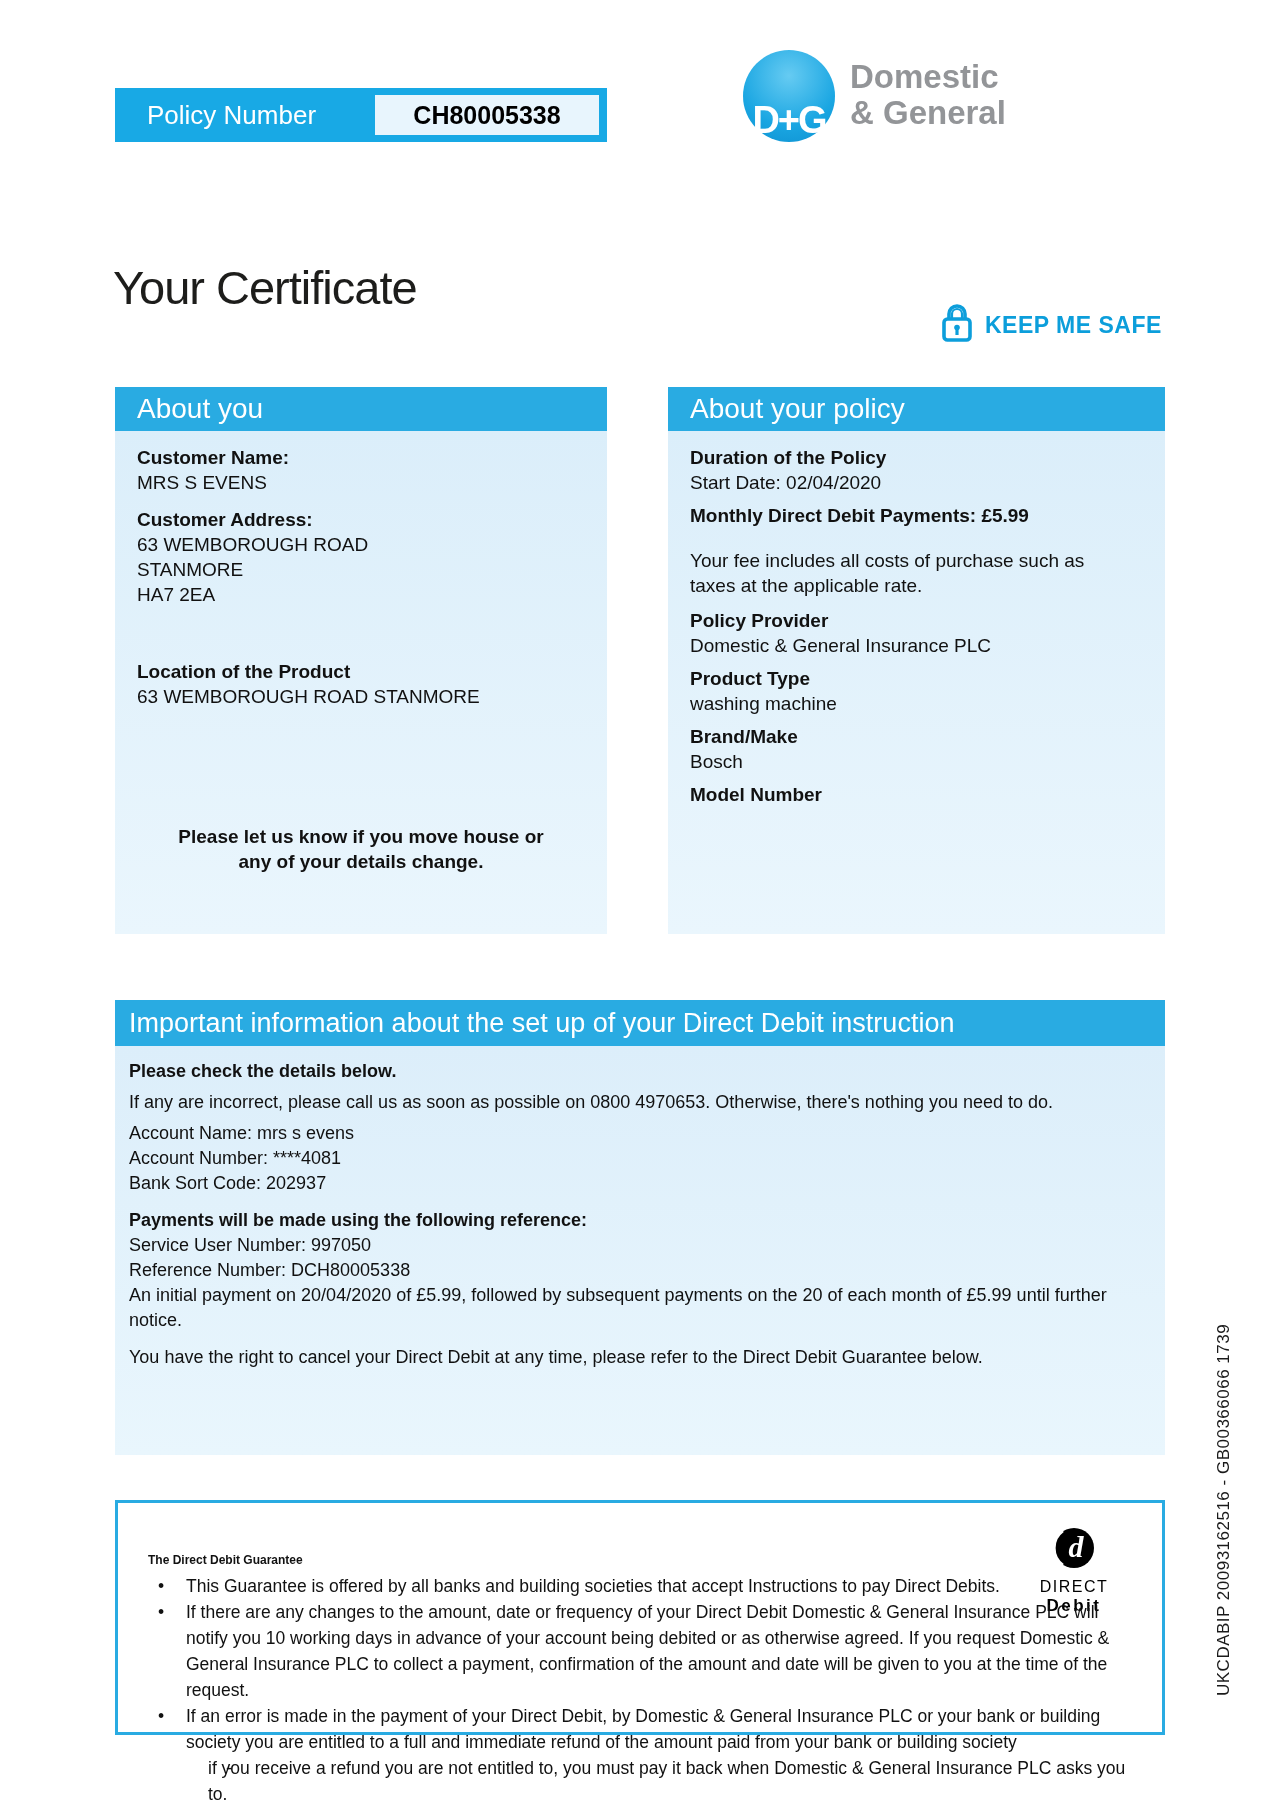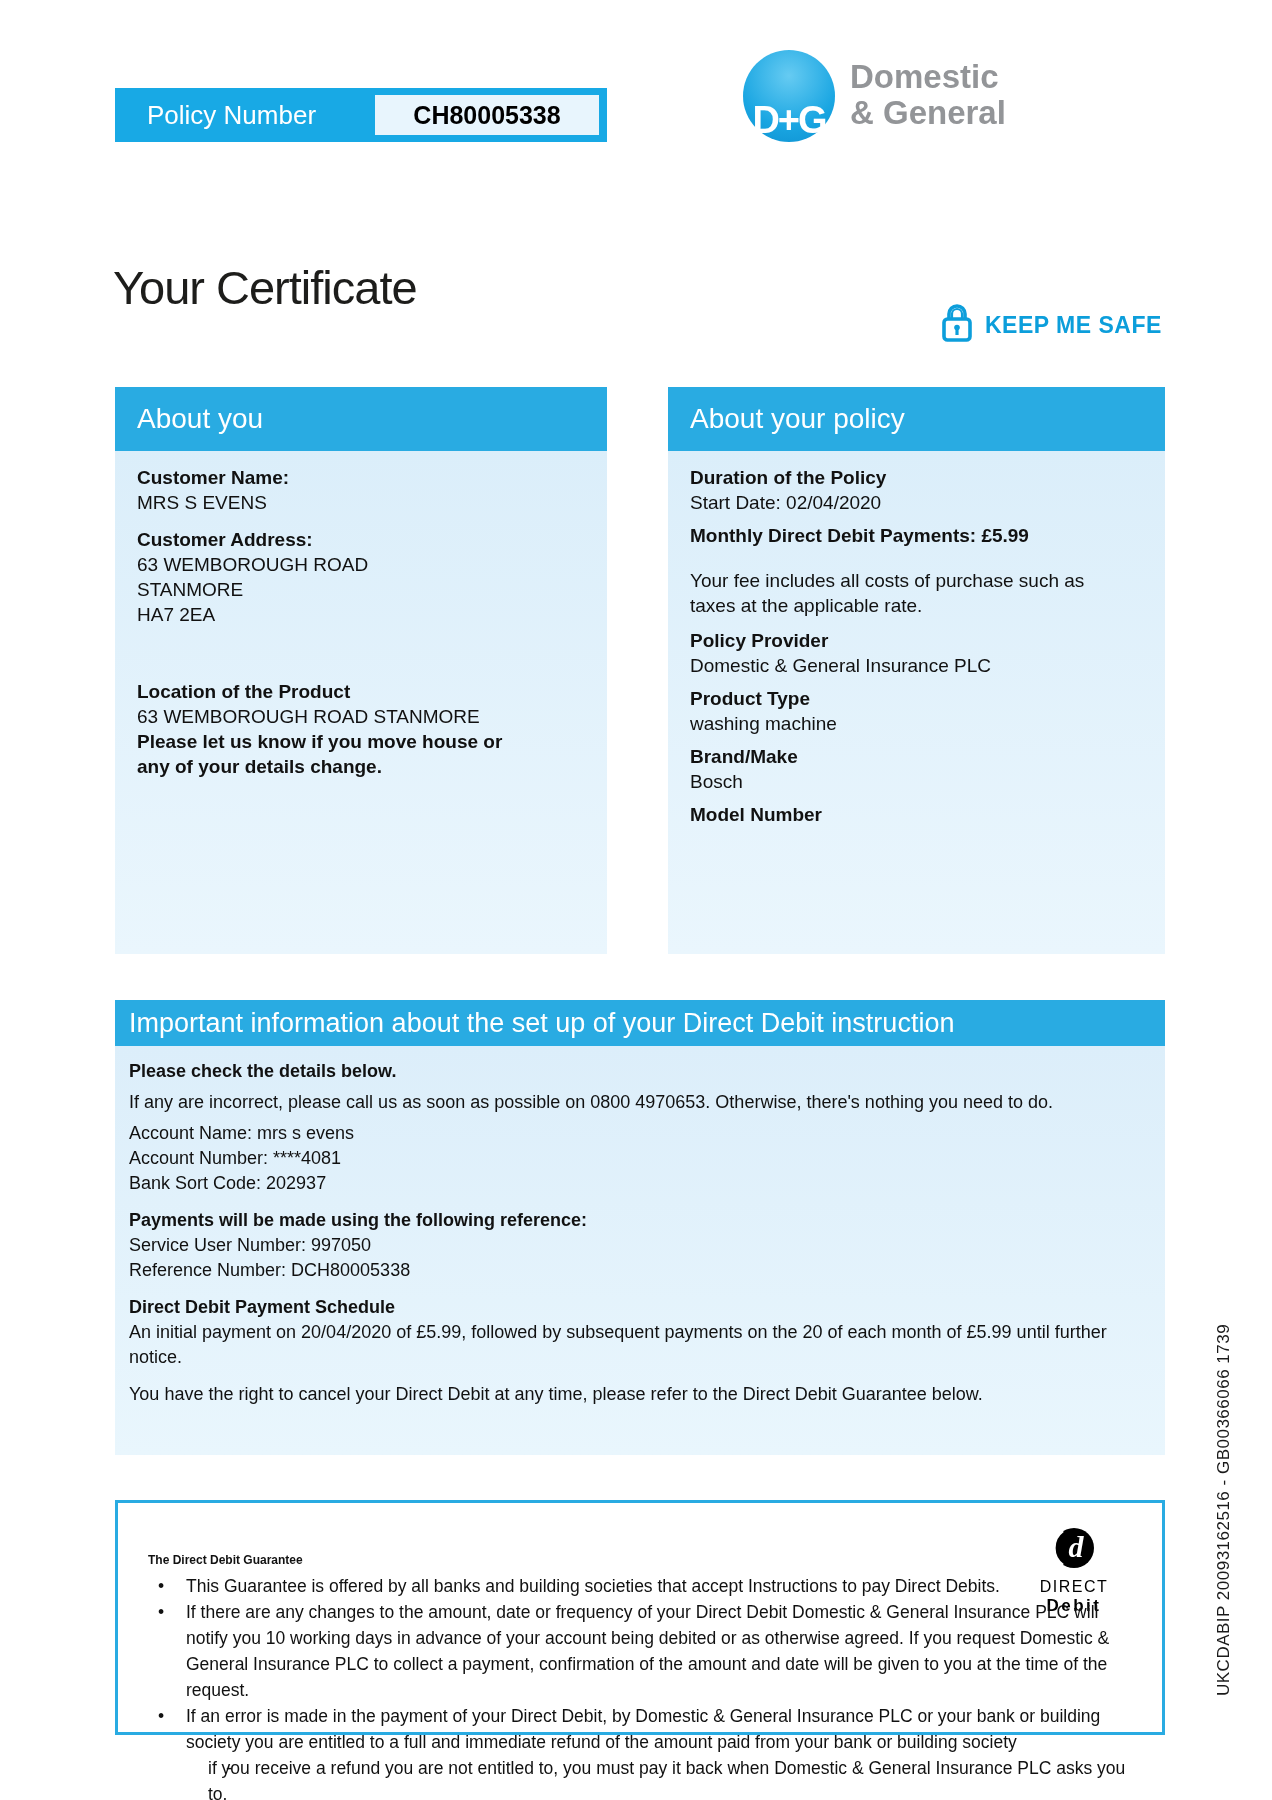--- a/index.html
+++ b/index.html
@@ -25,28 +25,28 @@
   
   .doc-title{position:absolute;left:113px;top:260px;font-size:47px;color:#1d1d1b;letter-spacing:-1px;}
   .kms-lock{position:absolute;left:939px;top:301px;}
   .kms-text{position:absolute;left:985px;top:312px;font-size:23px;font-weight:bold;
         color:#0c9edb;letter-spacing:.5px;}
 
   
   .panel{position:absolute;top:387px;}
   .panel.left{left:115px;width:492px;}
   .panel.right{left:668px;width:497px;}
-  .panel-header{height:64px;background:#29abe2;color:#fff;font-size:28px;
+  .panel-header{height:44px;background:#29abe2;color:#fff;font-size:28px;
         display:flex;align-items:center;padding-left:22px;box-sizing:border-box;}
   .panel-body{height:503px;box-sizing:border-box;
         background:linear-gradient(180deg,#dbeefa 0%,#eaf6fd 100%);
         padding:14px 22px 0 22px;font-size:19px;line-height:25px;color:#111;}
   .b{font-weight:bold;}
   .mt12{margin-top:12px;} .mt8{margin-top:8px;} .mt20{margin-top:20px;} .mt10{margin-top:10px;}
-  .mt108{margin-top:52px;} .mt115{}
+  .mt108{margin-top:52px;} .mt115{margin-top:115px;text-align:center;}
 
   
   .dd-section{position:absolute;left:115px;top:1000px;width:1050px;}
   .dd-header{height:46px;background:#29abe2;color:#fff;font-size:27px;
         display:flex;align-items:center;padding-left:14px;box-sizing:border-box;}
   .dd-body{height:409px;box-sizing:border-box;
         background:linear-gradient(180deg,#dceefa 0%,#e9f6fd 100%);
         padding:13px 16px 10px 14px;font-size:18px;line-height:25px;color:#111;}
   .dd-body .gap6{margin-top:6px;} .dd-body .gap12{margin-top:12px;}
 
@@ -144,21 +144,20 @@
     <div class="dd-header">Important information about the set up of your Direct Debit instruction</div>
     <div class="dd-body">
       <div class="b">Please check the details below.</div>
       <div class="gap6">If any are incorrect, please call us as soon as possible on 0800 4970653. Otherwise, there's nothing you need to do.</div>
       <div class="gap6">Account Name: mrs s evens</div>
       <div>Account Number: ****4081</div>
       <div>Bank Sort Code: 202937</div>
       <div class="b gap12">Payments will be made using the following reference:</div>
       <div>Service User Number: 997050</div>
       <div>Reference Number: DCH80005338</div>
-      <div class="b gap12">Direct Debit Payment Schedule</div>
       <div>An initial payment on 20/04/2020 of £5.99, followed by subsequent payments on the 20 of each month of £5.99 until further notice.</div>
       <div class="gap12">You have the right to cancel your Direct Debit at any time, please refer to the Direct Debit Guarantee below.</div>
     </div>
   </div>
 
   <div class="guarantee">
     <div class="dd-logo">
       <svg width="46" height="46" viewBox="0 0 46 46">
         <circle cx="23" cy="23" r="20" fill="#000"></circle>
         <path d="M12 6 a21 21 0 0 0 0 34" stroke="#fff" stroke-width="2.6" fill="none"></path>

